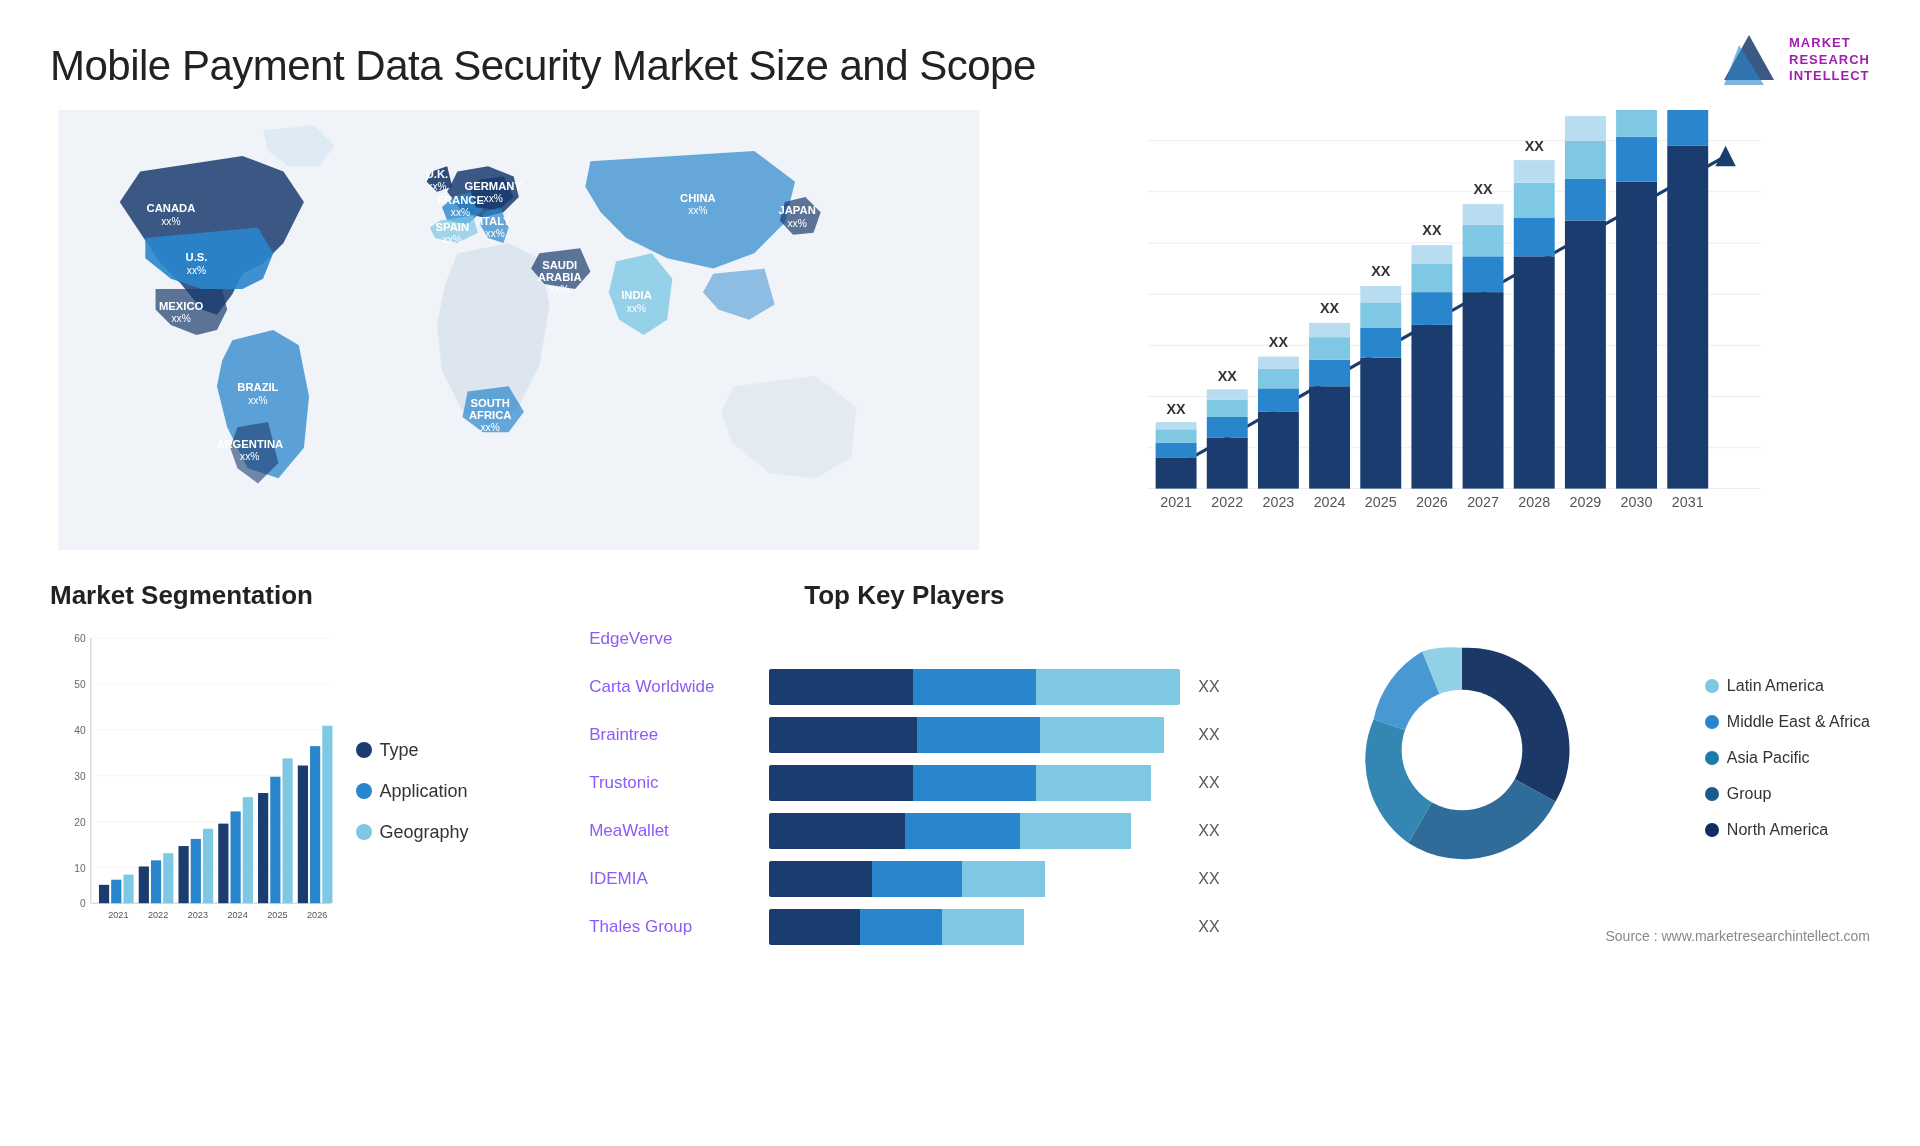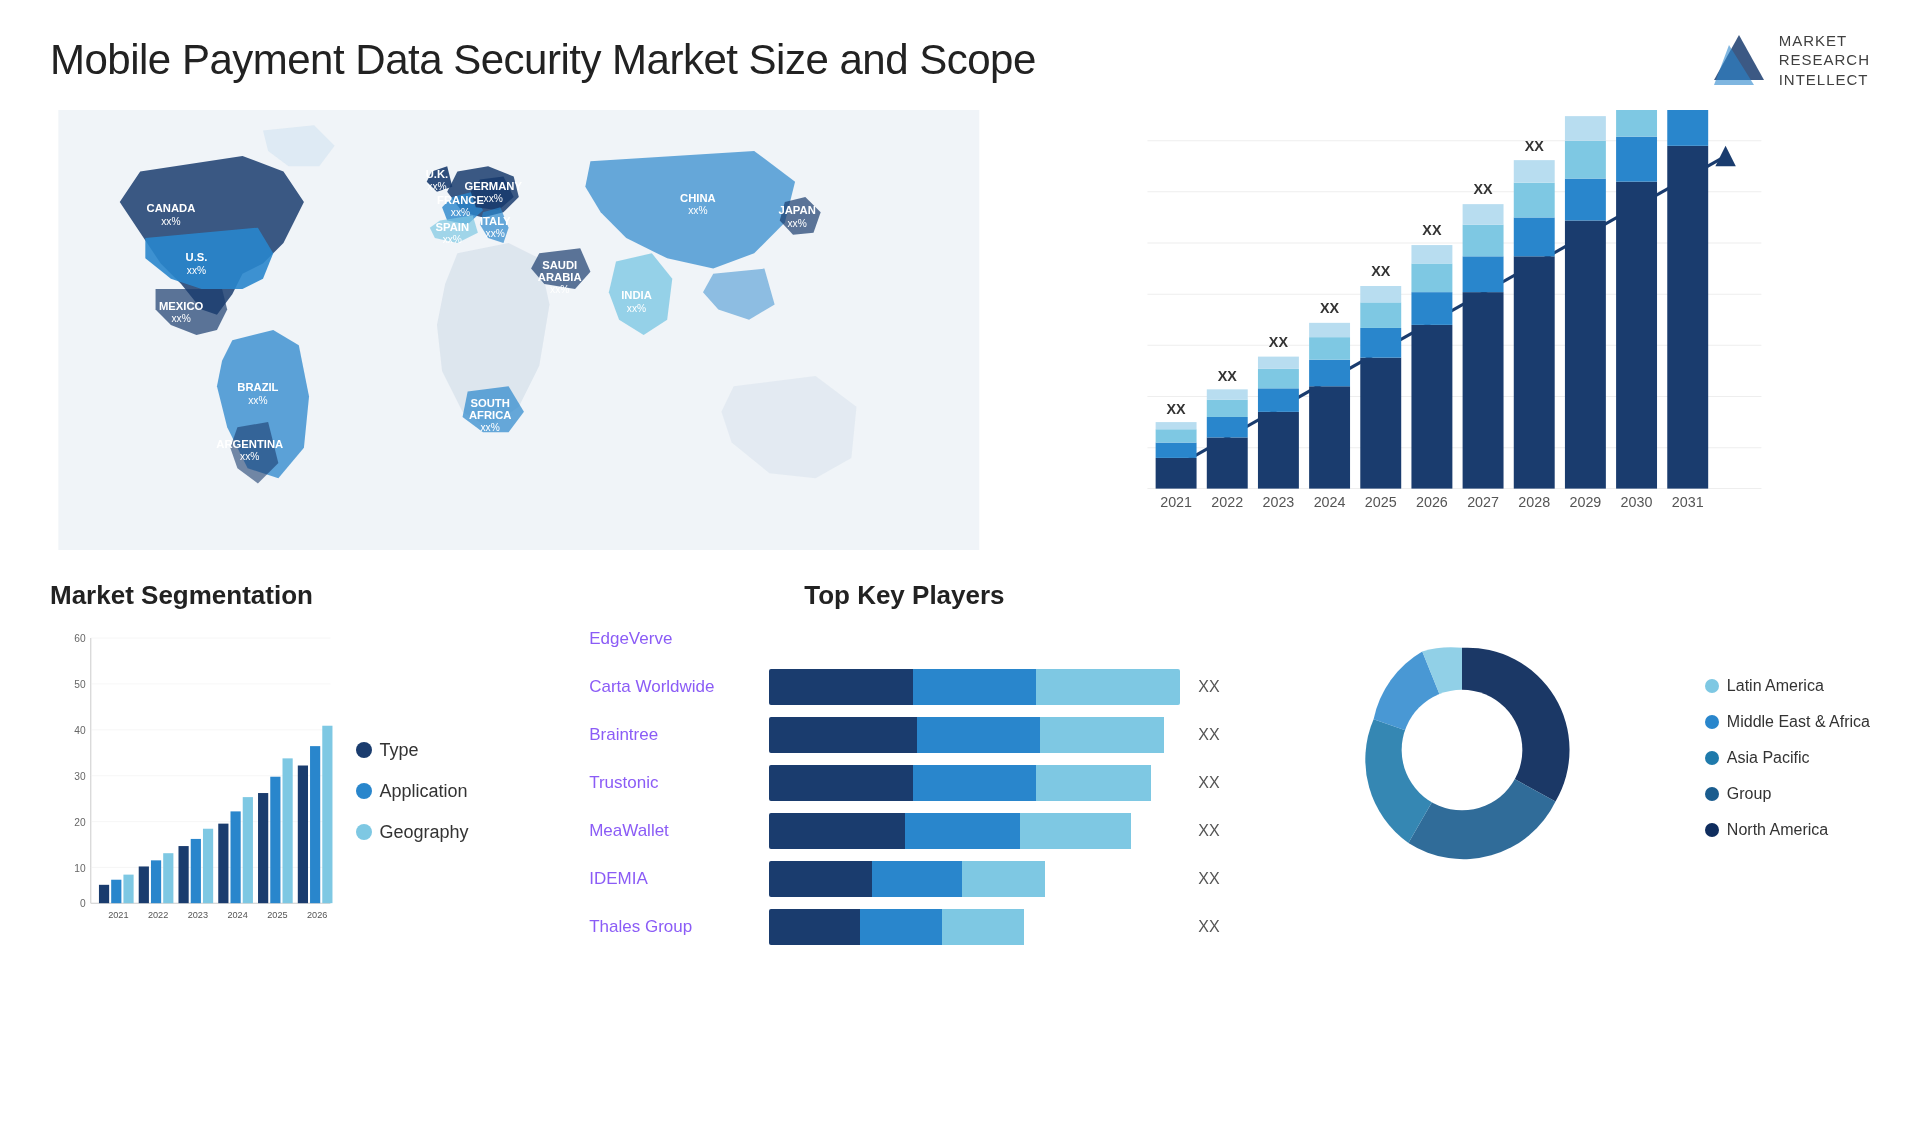--- a/index.html
+++ b/index.html
@@ -13,42 +13,42 @@
     .page-container {
       width: 1920px;
       min-height: 1146px;
       padding: 30px 50px 30px 50px;
       position: relative;
     }
     
     .header {
       display: flex;
       justify-content: space-between;
-      align-items: center;
+      align-items: flex-end;
       margin-bottom: 20px;
     }
     .main-title {
       font-size: 42px;
       font-weight: 300;
       color: #222;
       letter-spacing: -0.5px;
     }
     .logo-container {
       display: flex;
       align-items: center;
       gap: 10px;
     }
     .logo-icon {
       width: 60px;
       height: 60px;
     }
     .logo-text {
-      font-size: 15px;
-      font-weight: 400;
-      color: #404040;
+      font-size: 13px;
+      font-weight: 700;
+      color: #a21caf;
       line-height: 1.3;
       text-transform: uppercase;
       letter-spacing: 1px;
     }
     
     .top-section {
       display: flex;
       gap: 30px;
       margin-bottom: 30px;
       height: 440px;
@@ -559,15 +559,16 @@
             <div class="reg-dot" style="background:#1a5c8e;"></div>
             <span>Group</span>
           </div>
           <div class="regional-legend-item">
             <div class="reg-dot" style="background:#0f2d5e;"></div>
             <span>North America</span>
           </div>
         </div>
       </div>
 
+      <div class="source-text">Source : www.marketresearchintellect.com</div>
     </div>
   </div>
 </div>
 
 </body></html>

